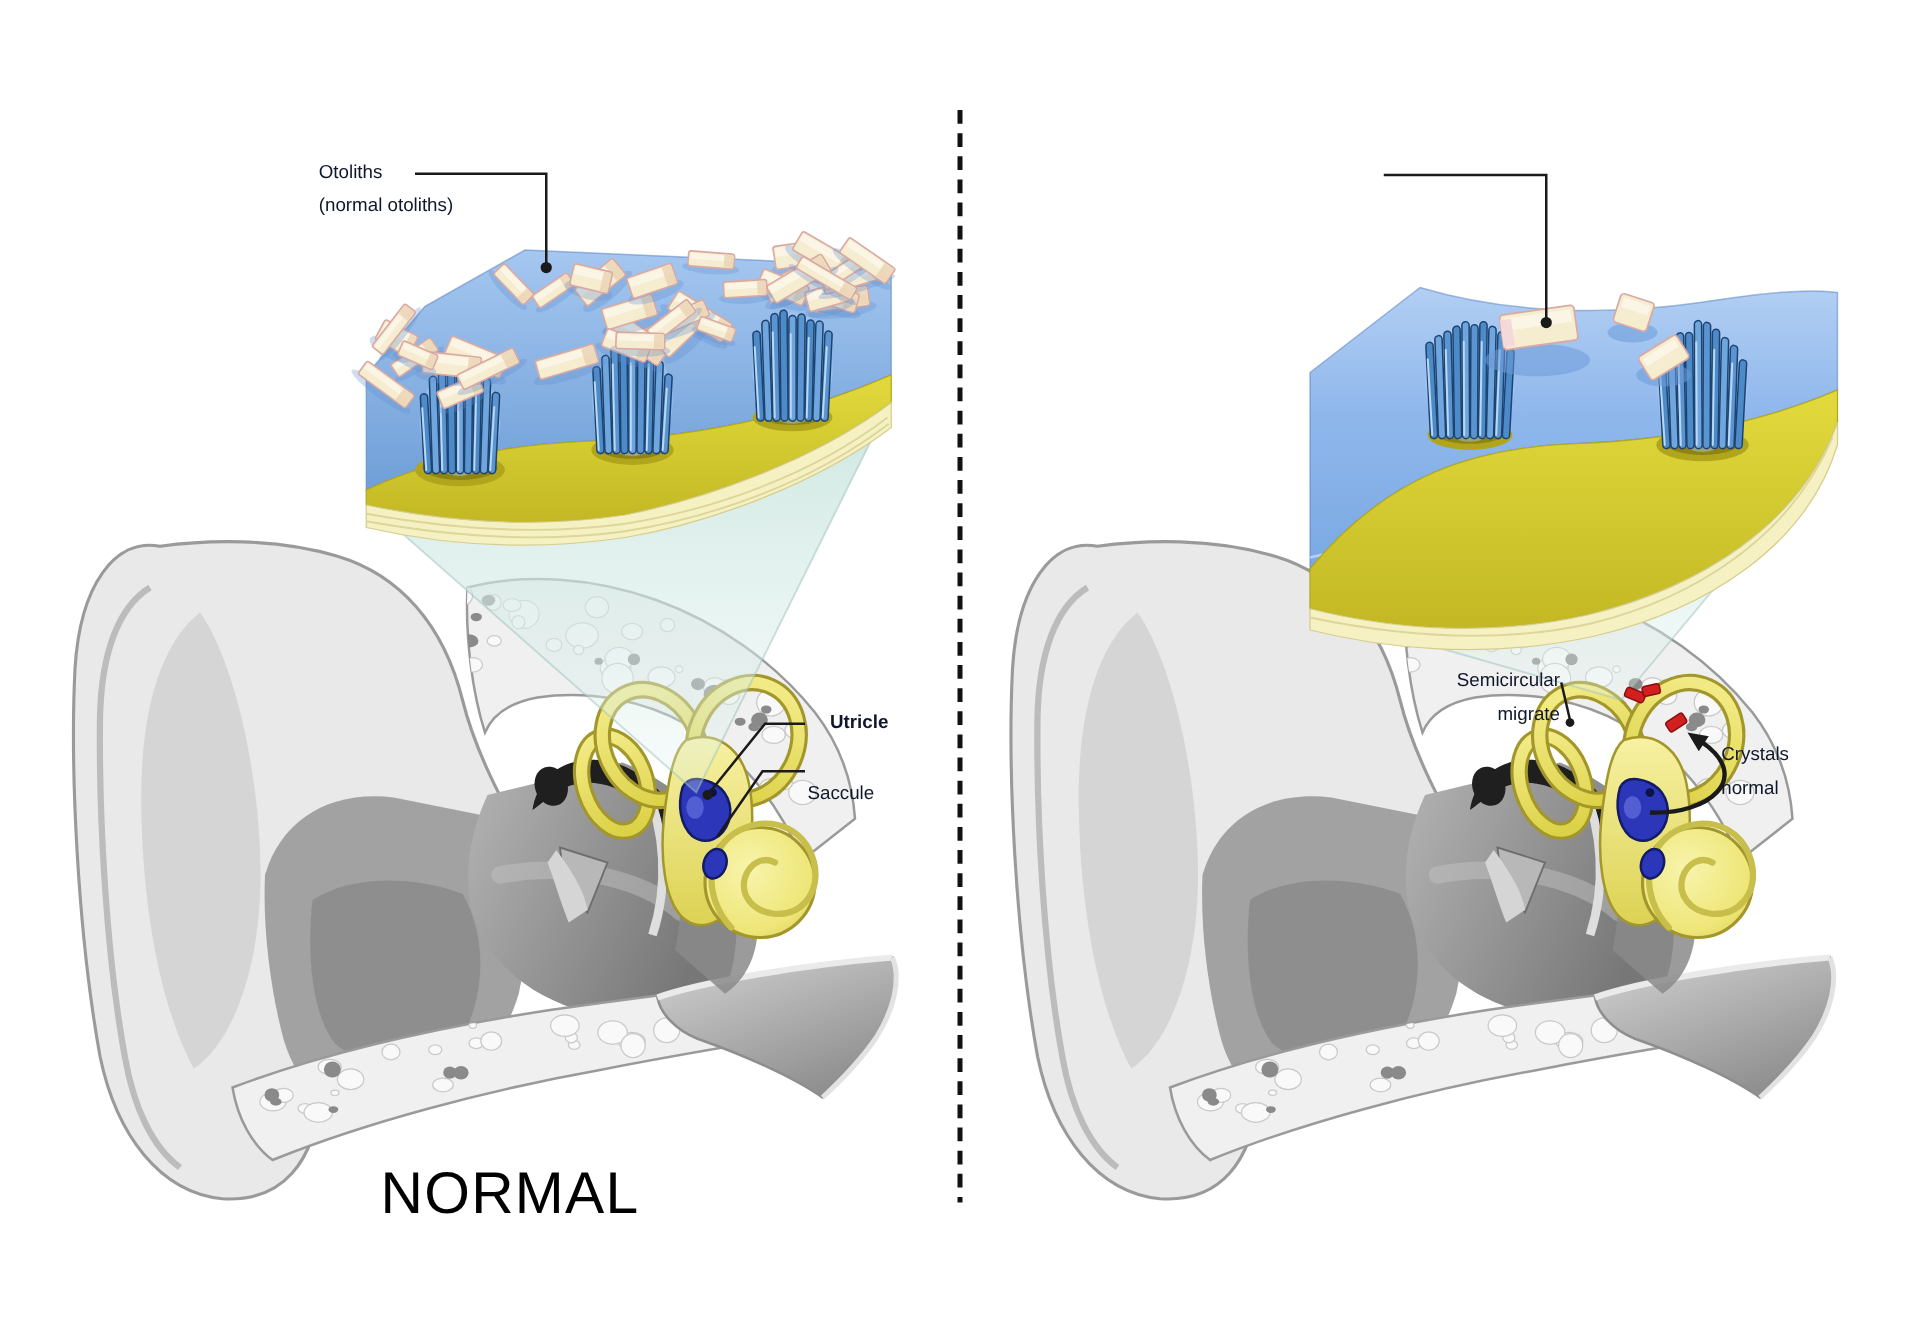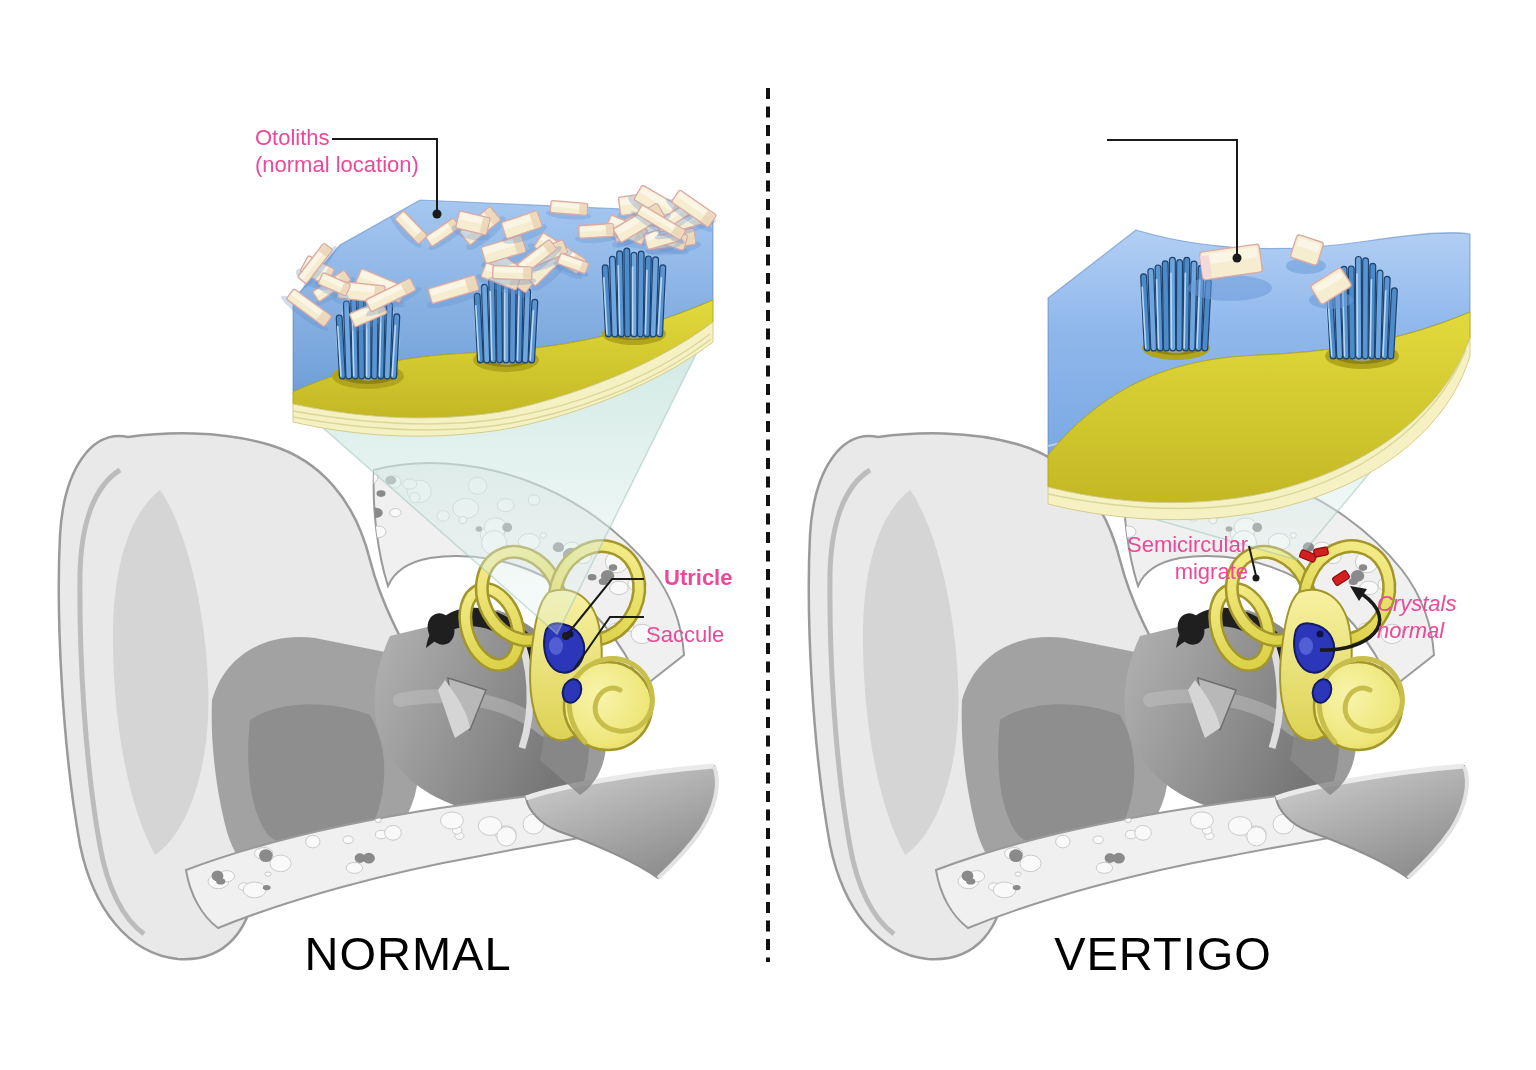--- a/index.html
+++ b/index.html
@@ -1,19 +1,19 @@
 <!DOCTYPE html>
 <html><head>
 <meta charset="utf-8">
 <style>
   html,body{margin:0;padding:0;background:#fff;}
   .stage{position:relative;width:1536px;height:1070px;background:#fff;overflow:hidden;
          font-family:"Liberation Sans",sans-serif;}
   .stage svg{position:absolute;left:0;top:0;}
-  .lbl{position:absolute;font-size:22px;line-height:27px;color:#ec4899;white-space:nowrap;}
+  .lbl{position:absolute;font-size:15px;line-height:27px;color:#0f172a;white-space:nowrap;}
   .lbl-right{text-align:right;}
   .title{position:absolute;font-size:47px;line-height:1;color:#000000;letter-spacing:1px;
          transform:translateX(-50%);}
 </style>
 </head>
 <body>
 
 <div class="stage">
 <svg width="1536" height="1070" viewBox="0 0 1536 1070">
   <defs>
@@ -648,33 +648,32 @@
     <circle cx="1256" cy="578" r="3.5" fill="#1a1a1a" stroke="none"></circle>
     <path d="M 1320,650 C 1368,652 1402,622 1362,594" stroke-width="3.5"></path>
     <polygon points="1350,586 1367,589 1359,601" fill="#1a1a1a" stroke="none"></polygon>
   </g>
 
   <line x1="768" y1="88" x2="768" y2="962" stroke="#111" stroke-width="4" stroke-dasharray="11 7.5"></line>
 </svg>
 
 <div class="lbl" style="left:255px;top:124px;">
   <span>Otoliths</span><br>
-  <span>(normal location)</span>
+  <span>(normal otoliths)</span>
 </div>
 
 
 <div class="lbl" style="left:664px;top:564px;font-weight:bold;"><span>Utricle</span></div>
 
 <div class="lbl" style="left:646px;top:621px;"><span>Saccule</span></div>
 
 <div class="lbl lbl-right" style="left:1098px;top:531px;width:150px;">
   <span>Semicircular</span><br>
   <span>migrate</span>
 </div>
 
-<div class="lbl" style="left:1377px;top:590px;font-style:italic;">
+<div class="lbl" style="left:1377px;top:590px;">
   <span>Crystals</span><br>
   <span>normal</span>
 </div>
 
 <div class="title" style="left:408px;top:930px;">NORMAL</div>
-<div class="title" style="left:1163px;top:930px;">VERTIGO</div>
 </div>
 
 </body></html>

